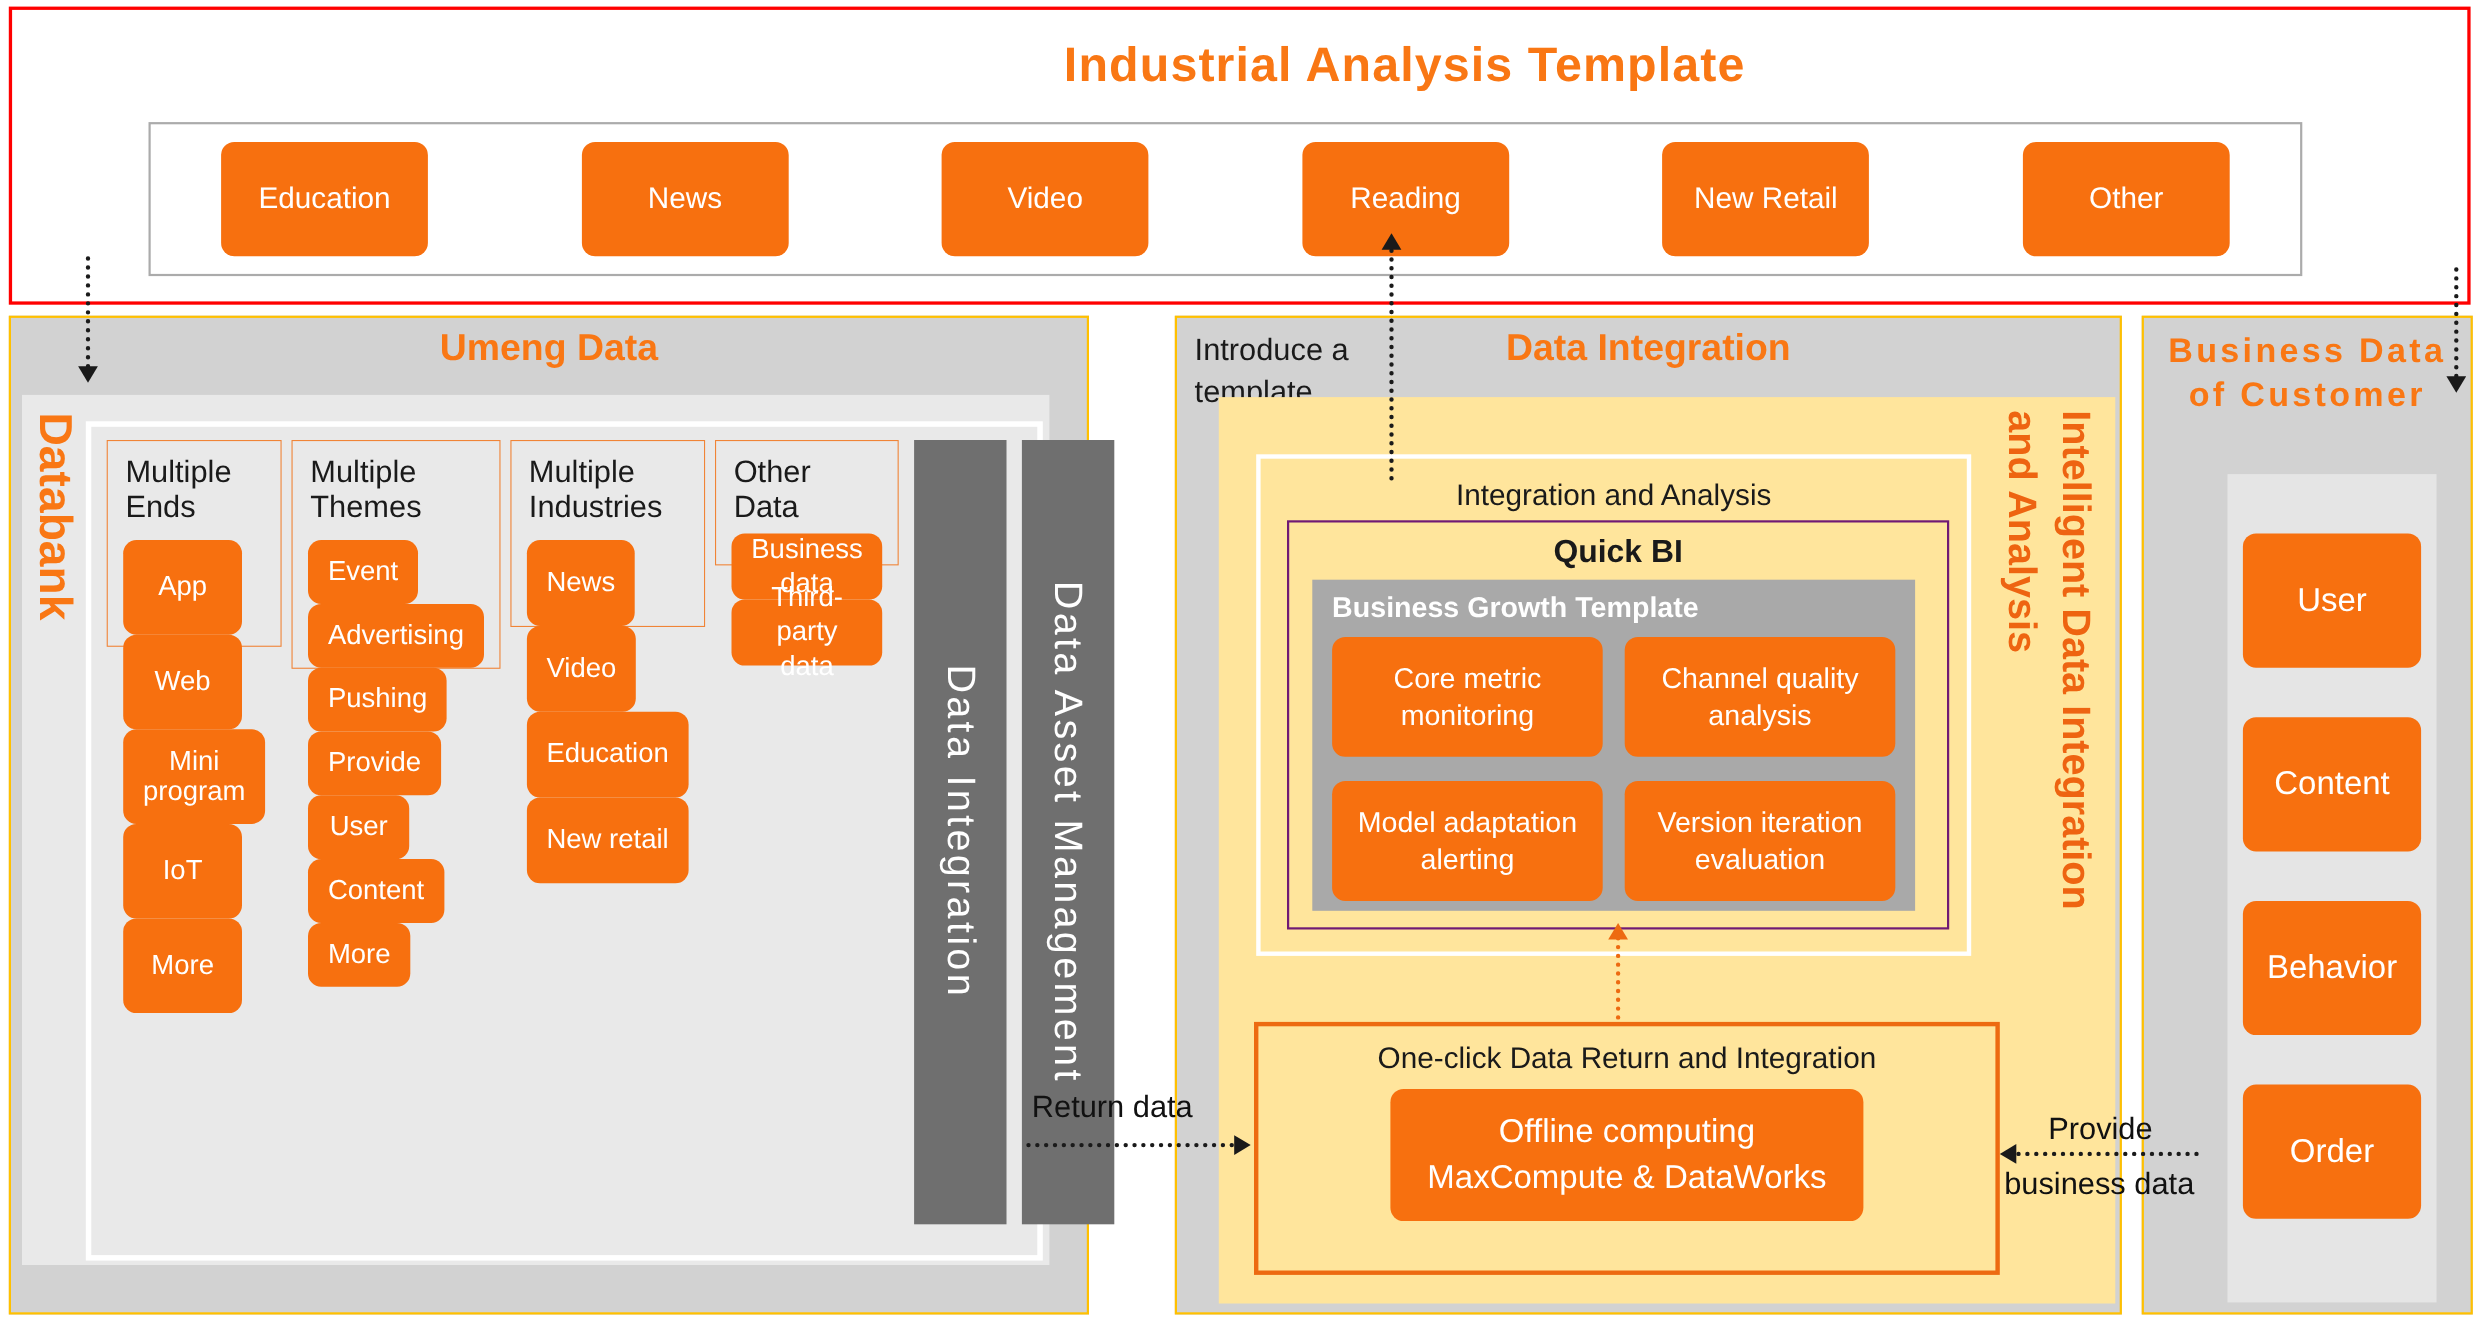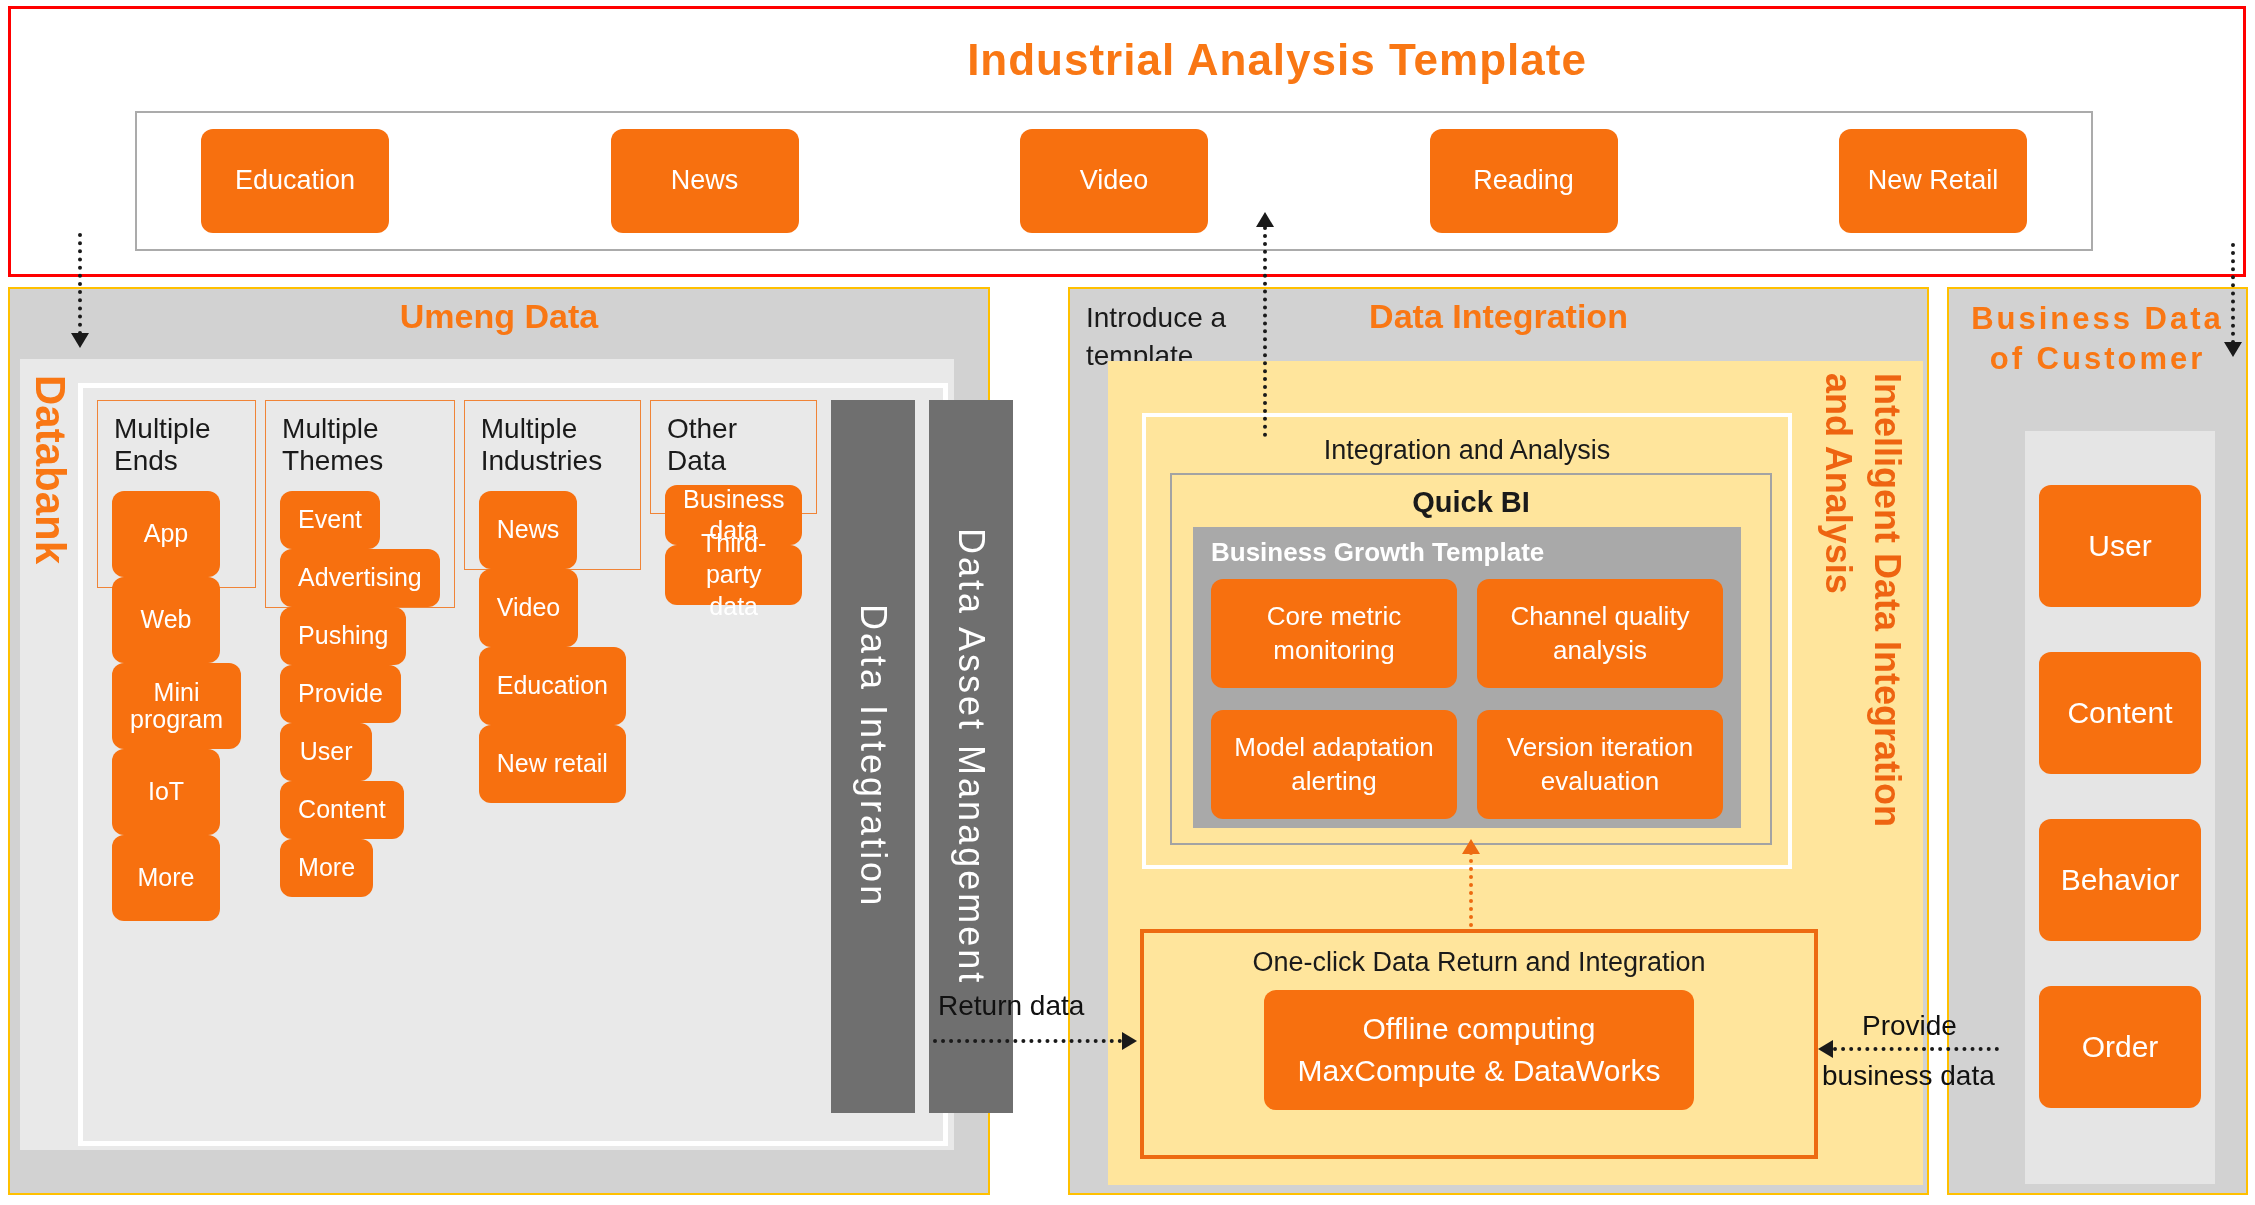--- a/index.html
+++ b/index.html
@@ -52,21 +52,21 @@
   .sec-mid{left:1068px;width:861px;}
   .intro-note{position:absolute;left:16px;top:10px;width:200px;font-size:28px;line-height:1.35;}
   .yellow-box{position:absolute;left:38px;top:72px;width:815px;height:824px;background:#ffe59c;}
   .side-label{position:absolute;right:12px;top:12px;height:660px;
               writing-mode:vertical-rl;font-size:36px;font-weight:bold;color:#ee6411;
               line-height:1.35;text-align:left;}
   .white-box{position:absolute;left:34px;top:52px;width:650px;height:456px;box-sizing:border-box;
              border:4px solid #ffffff;}
   .white-box-label{margin-top:18px;text-align:center;font-size:27px;}
   .quickbi{position:absolute;left:24px;top:56px;width:602px;height:372px;box-sizing:border-box;
-           border:2px solid #a3a3a3;}
+           border:2px solid #701a75;}
   .quickbi-label{margin-top:11px;text-align:center;font-size:29px;font-weight:bold;}
   .tmpl-gray{position:absolute;left:21px;top:52px;width:548px;height:301px;background:#a9a9a9;
              box-sizing:border-box;padding:10px 18px;}
   .tmpl-label{font-size:26px;font-weight:bold;color:#fff;margin-bottom:11px;}
   .tmpl-grid{display:grid;grid-template-columns:1fr 1fr;gap:22px 20px;}
   .tmpl-btn{height:109px;font-size:26px;line-height:1.3;padding:0 10px;}
   .oneclick{position:absolute;left:32px;top:568px;width:678px;height:230px;box-sizing:border-box;
             border:4px solid #ed6a11;}
   .oneclick-label{margin-top:14px;text-align:center;font-size:27px;}
   .offline-btn{width:430px;height:120px;margin:12px auto 0 auto;font-size:30px;line-height:1.4;}
@@ -98,20 +98,21 @@
 <div class="stage">
 
   <div class="banner">
     <div class="banner-title">Industrial Analysis Template</div>
     <div class="banner-inner">
       <div class="btn bbtn">Education</div>
       <div class="btn bbtn">News</div>
       <div class="btn bbtn">Video</div>
       <div class="btn bbtn">Reading</div>
       <div class="btn bbtn">New Retail</div>
+      <div class="btn bbtn">Other</div>
     </div>
   </div>
 
   <div class="section sec-left">
     <div class="section-title">Umeng Data</div>
     <div class="left-panel">
       <div class="databank">Databank</div>
       <div class="wrapper">
         <div class="groups">
 

